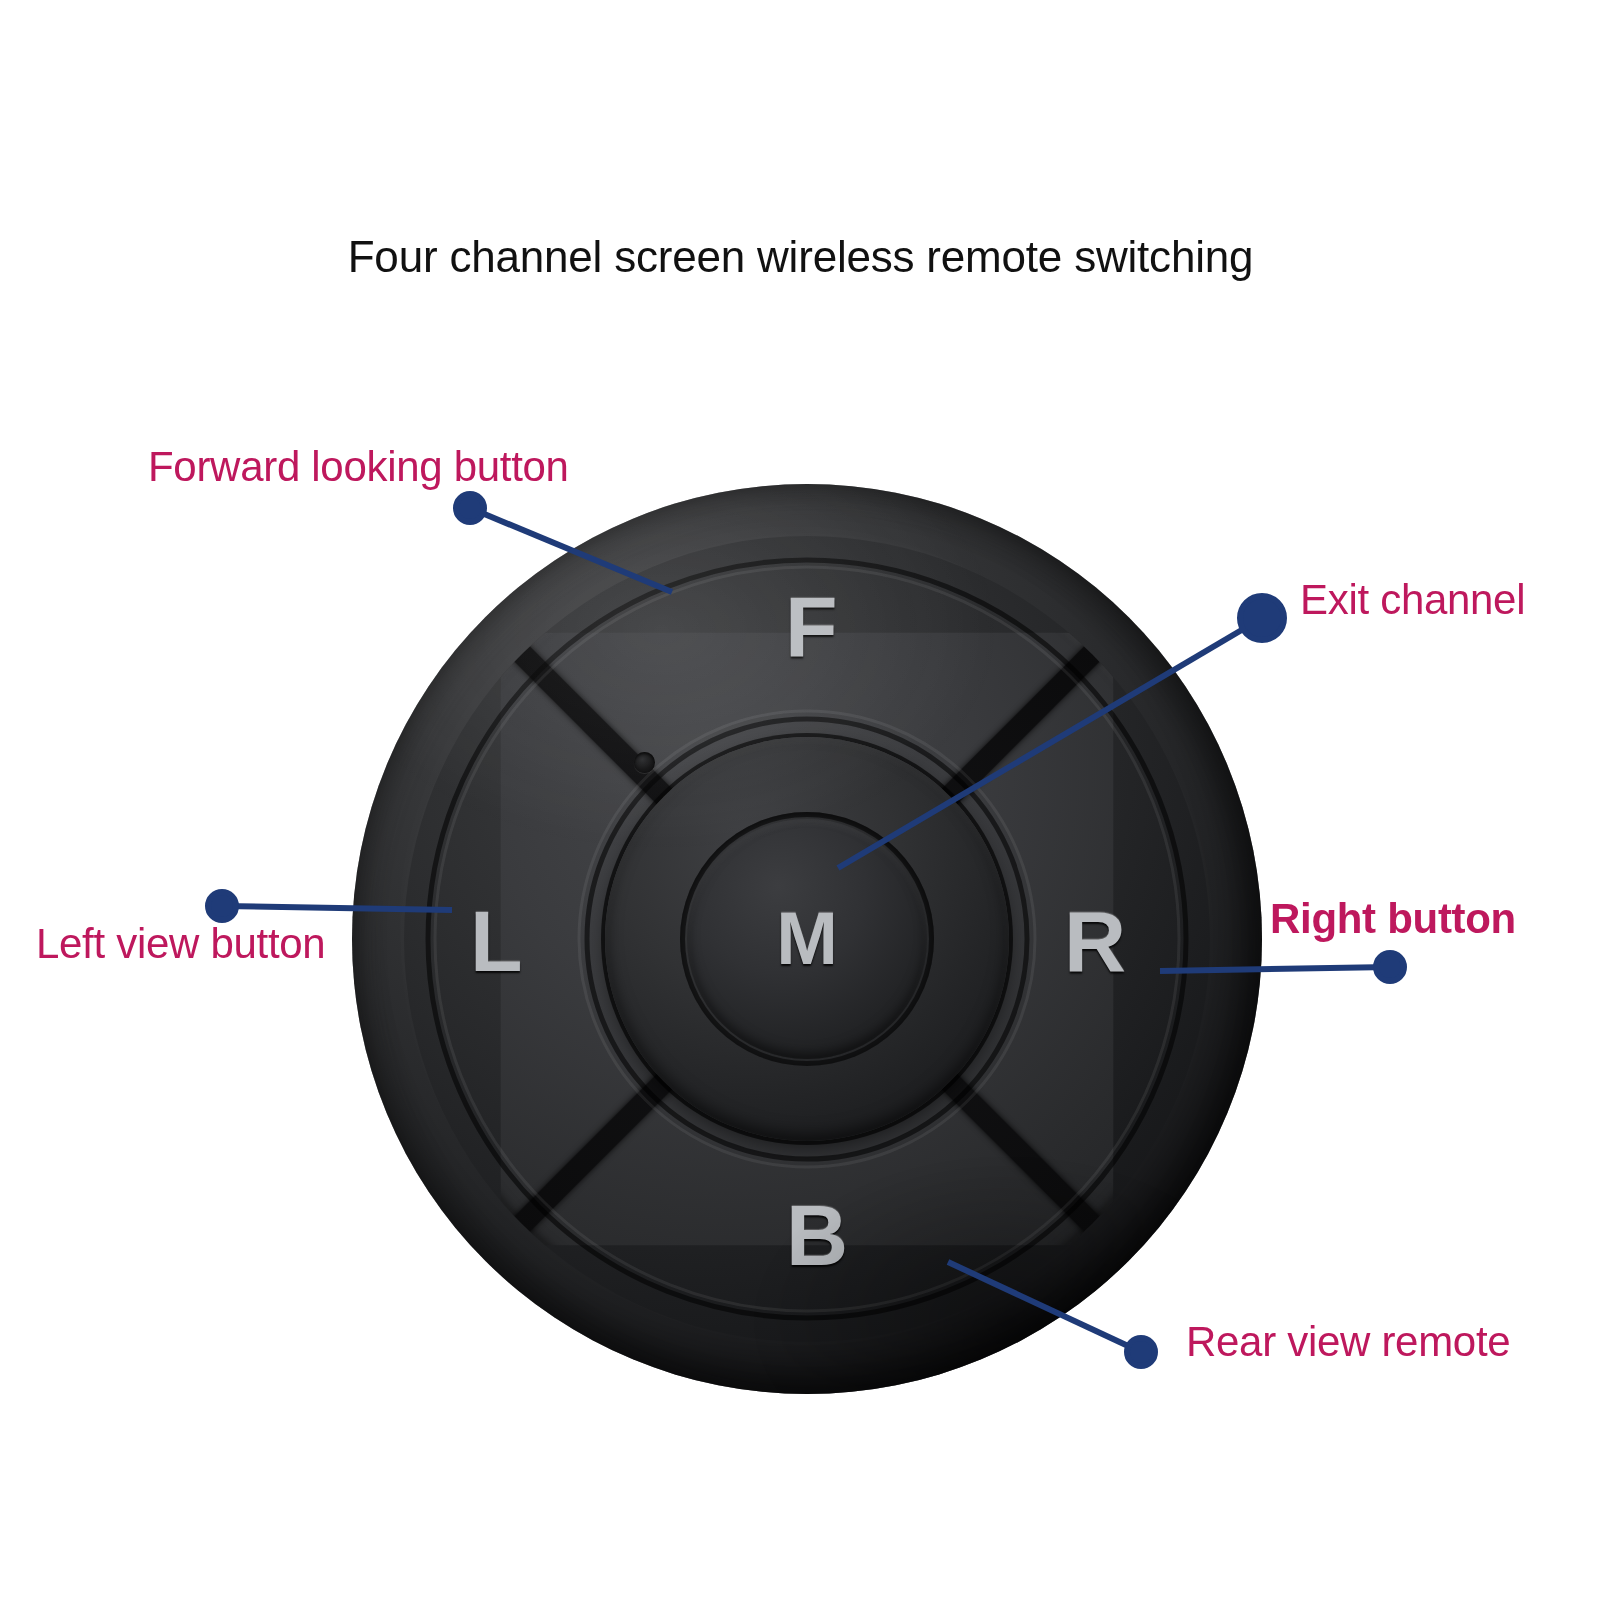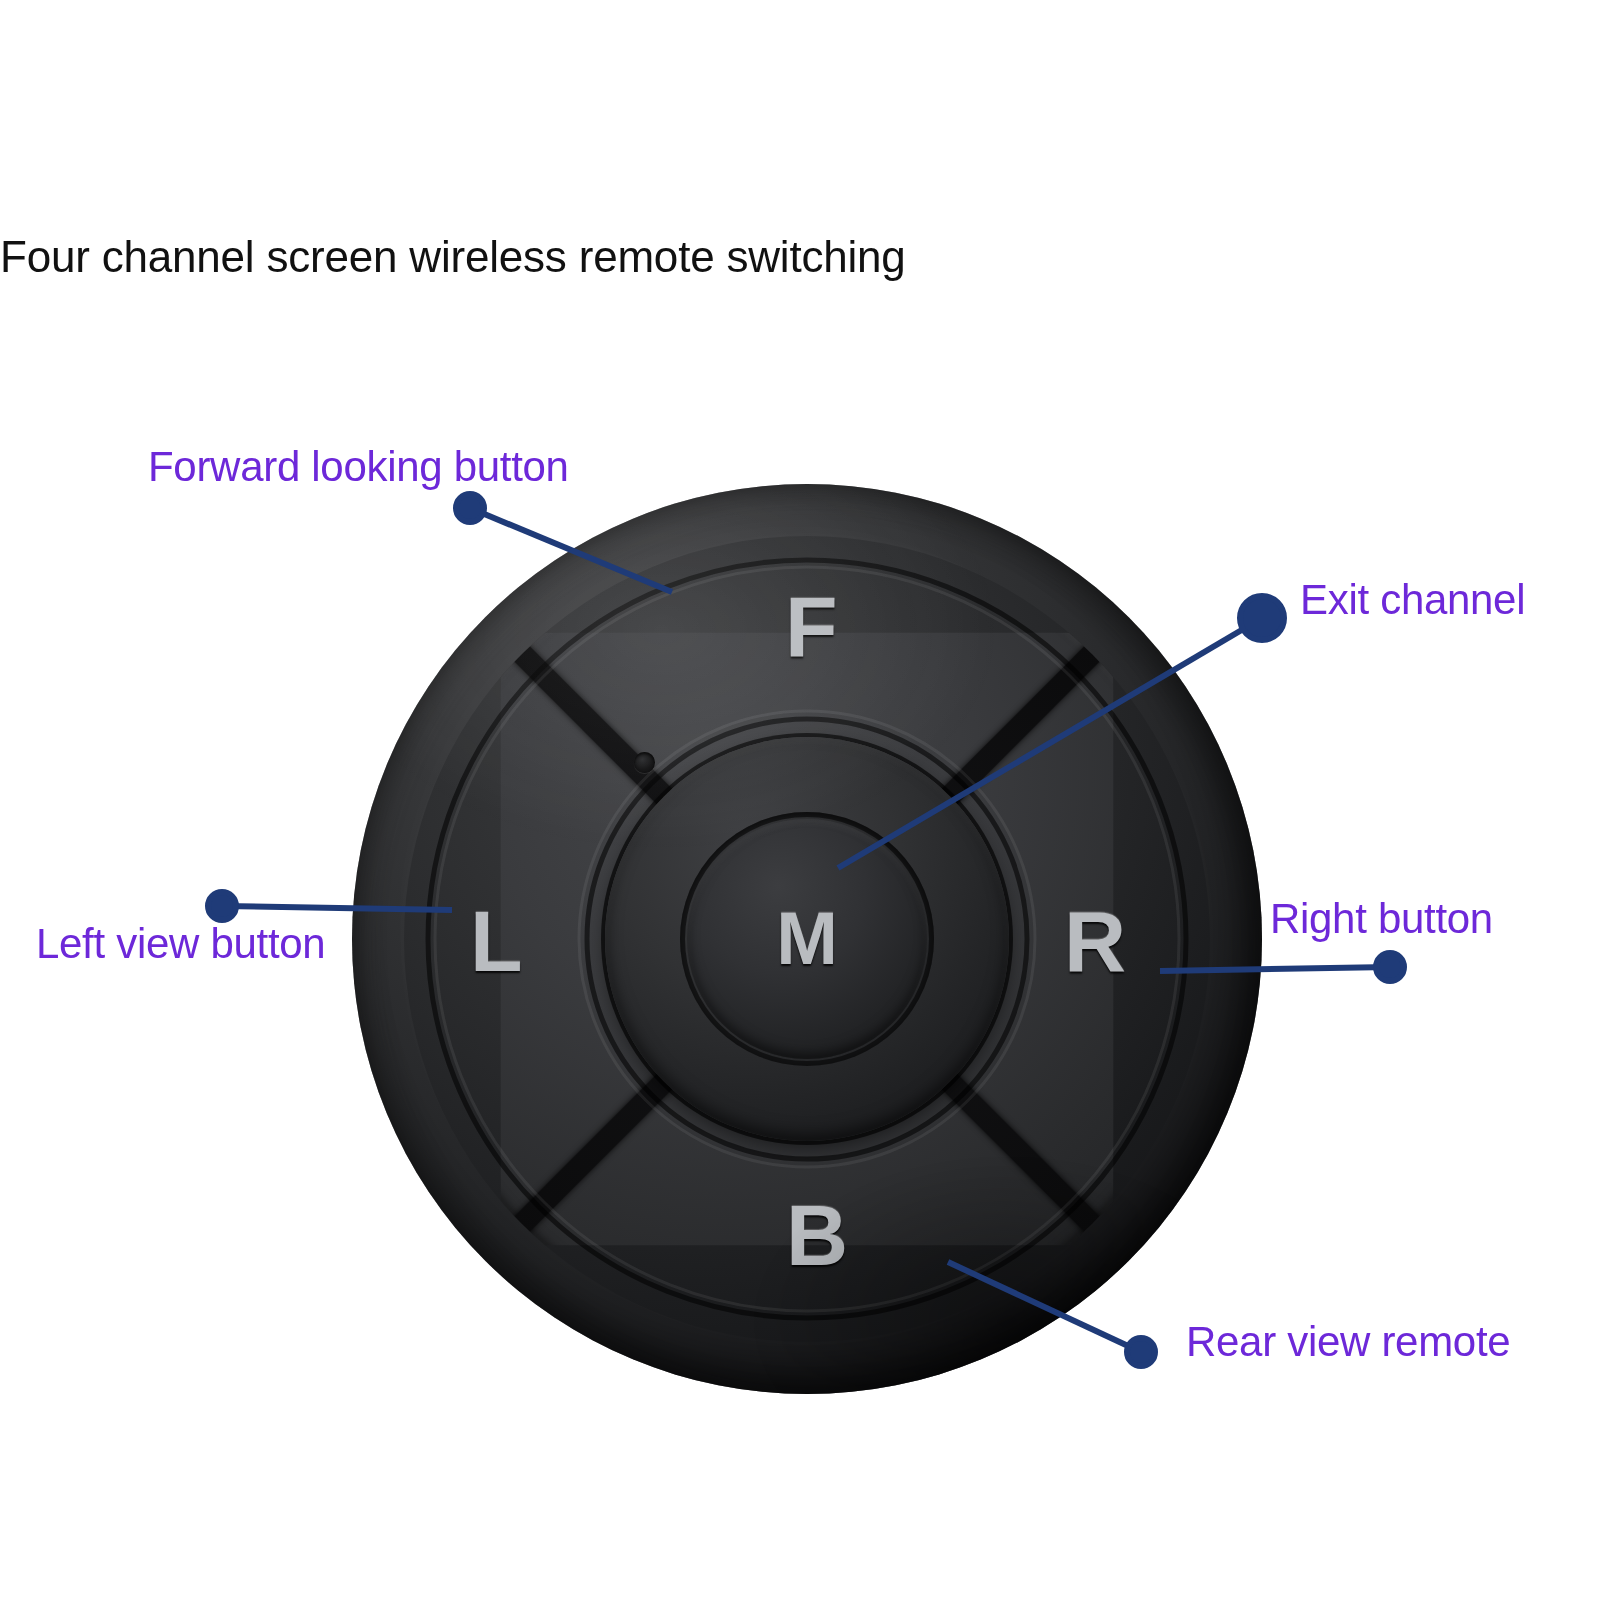--- a/index.html
+++ b/index.html
@@ -18,38 +18,39 @@
     background: #ffffff;
     overflow: hidden;
   }
 
   
   .title {
     position: absolute;
     left: 0;
     top: 232px;
     width: 1601px;
+    text-align: center;
     font-size: 44px;
     color: #111111;
     letter-spacing: -0.2px;
     white-space: nowrap;
   }
 
   
   .callout {
     position: absolute;
     font-size: 42px;
-    color: #6d28d9;
+    color: #be185d;
     white-space: nowrap;
     letter-spacing: -0.3px;
   }
   .cal-forward  { left: 148px;  top: 443px; }
   .cal-exit     { left: 1300px; top: 576px; }
   .cal-left     { left: 36px;   top: 920px; }
-  .cal-right    { left: 1270px; top: 895px; }
+  .cal-right    { left: 1270px; top: 895px; font-weight: bold; }
   .cal-rear     { left: 1186px; top: 1318px; }
 
   
   #leaders {
     position: absolute;
     left: 0; top: 0;
     width: 1601px;
     height: 1601px;
     pointer-events: none;
   }

